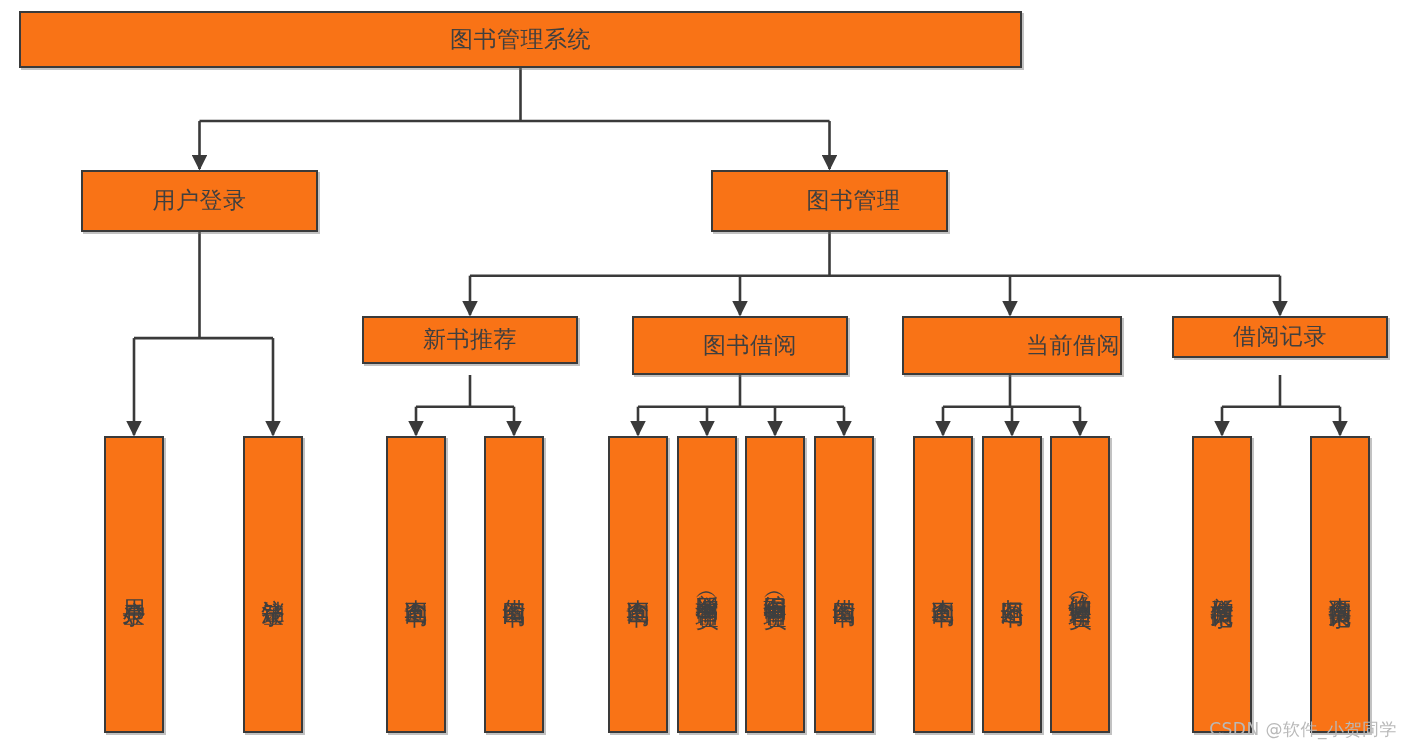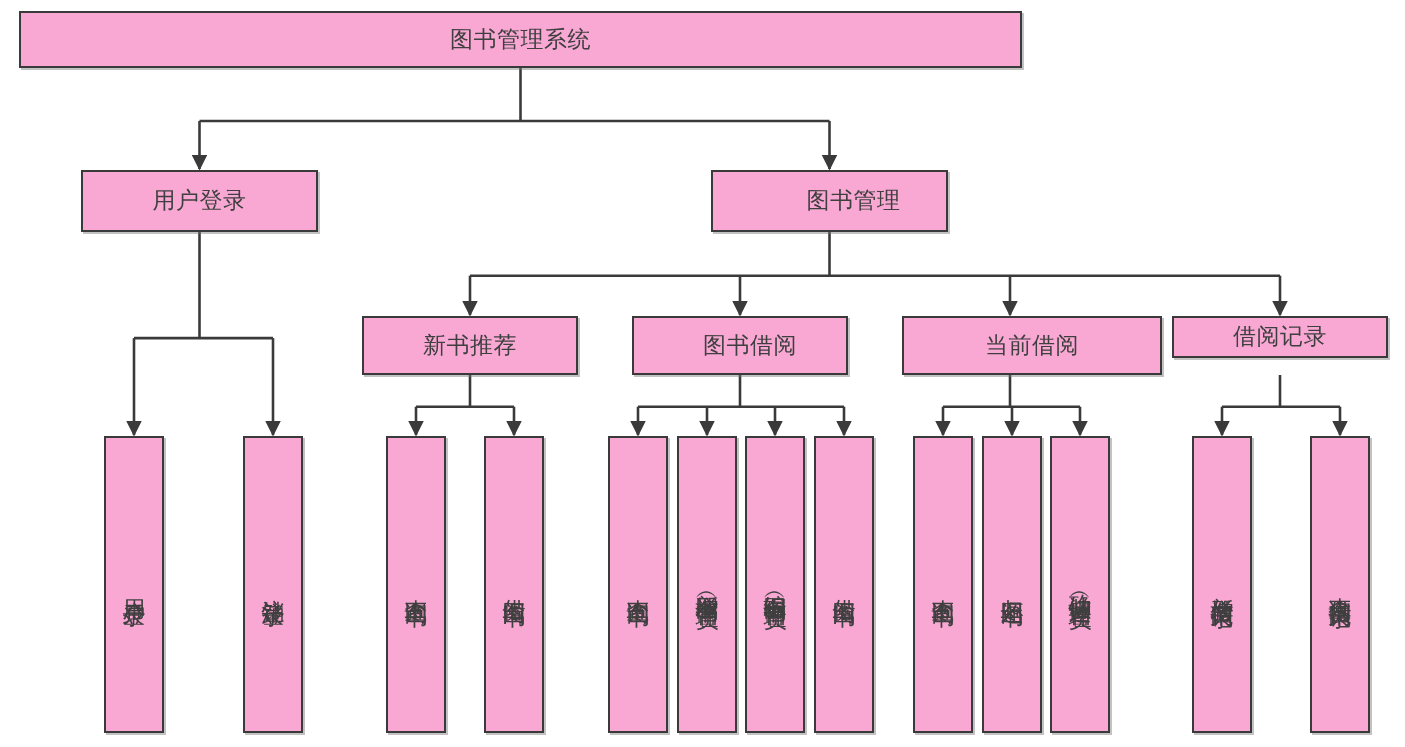--- a/index.html
+++ b/index.html
@@ -22,21 +22,21 @@
     left: 0;
     top: 0;
     width: 1405px;
     height: 747px;
     pointer-events: none;
   }
   .node {
     position: absolute;
     box-sizing: border-box;
     border: 2.5px solid #3a3a3a;
-    background: #f9a8d4;
+    background: #f97316;
     color: #3f3f3f;
     display: flex;
     align-items: center;
     justify-content: center;
     text-align: center;
     box-shadow: 2px 2px 0 rgba(120,120,120,0.45);
   }
   .node .label {
     display: block;
     line-height: 1.18;
@@ -119,27 +119,27 @@
   <div id="nodes">
       <div class="node horizontal" style="left: 19px; top: 11px; width: 1003px; height: 57px;">
         <span class="label">图书管理系统</span>
       </div>
       <div class="node horizontal" style="left: 81px; top: 170px; width: 237px; height: 62px;">
         <span class="label">用户登录</span>
       </div>
       <div class="node horizontal" style="left: 711px; top: 170px; width: 237px; height: 62px; padding-left: 48px;">
         <span class="label">图书管理</span>
       </div>
-      <div class="node horizontal" style="left: 362px; top: 316px; width: 216px; height: 59px;">
+      <div class="node horizontal" style="left: 362px; top: 316px; width: 216px; height: 48px;">
         <span class="label">新书推荐</span>
       </div>
       <div class="node horizontal" style="left: 632px; top: 316px; width: 216px; height: 59px; padding-left: 20px;">
         <span class="label">图书借阅</span>
       </div>
-      <div class="node horizontal" style="left: 902px; top: 316px; width: 260px; height: 59px;">
+      <div class="node horizontal" style="left: 902px; top: 316px; width: 220px; height: 59px; justify-content: flex-end;">
         <span class="label">当前借阅</span>
       </div>
       <div class="node horizontal" style="left: 1172px; top: 316px; width: 216px; height: 42px;">
         <span class="label">借阅记录</span>
       </div>
       <div class="node vertical" style="left: 104px; top: 436px; width: 60px; height: 297px;">
         <span class="label">用户登录</span>
       </div>
       <div class="node vertical" style="left: 243px; top: 436px; width: 60px; height: 297px;">
         <span class="label">注销登录</span>
@@ -172,14 +172,15 @@
         <span class="label">确认归还（管理员）</span>
       </div>
       <div class="node vertical" style="left: 1192px; top: 436px; width: 60px; height: 297px;">
         <span class="label">新增借阅记录</span>
       </div>
       <div class="node vertical" style="left: 1310px; top: 436px; width: 60px; height: 297px;">
         <span class="label">查询借阅记录</span>
       </div>
     </div>
 
+  <div id="watermark">CSDN @软件_小贺同学</div>
 
 </div>
 
 </body></html>

